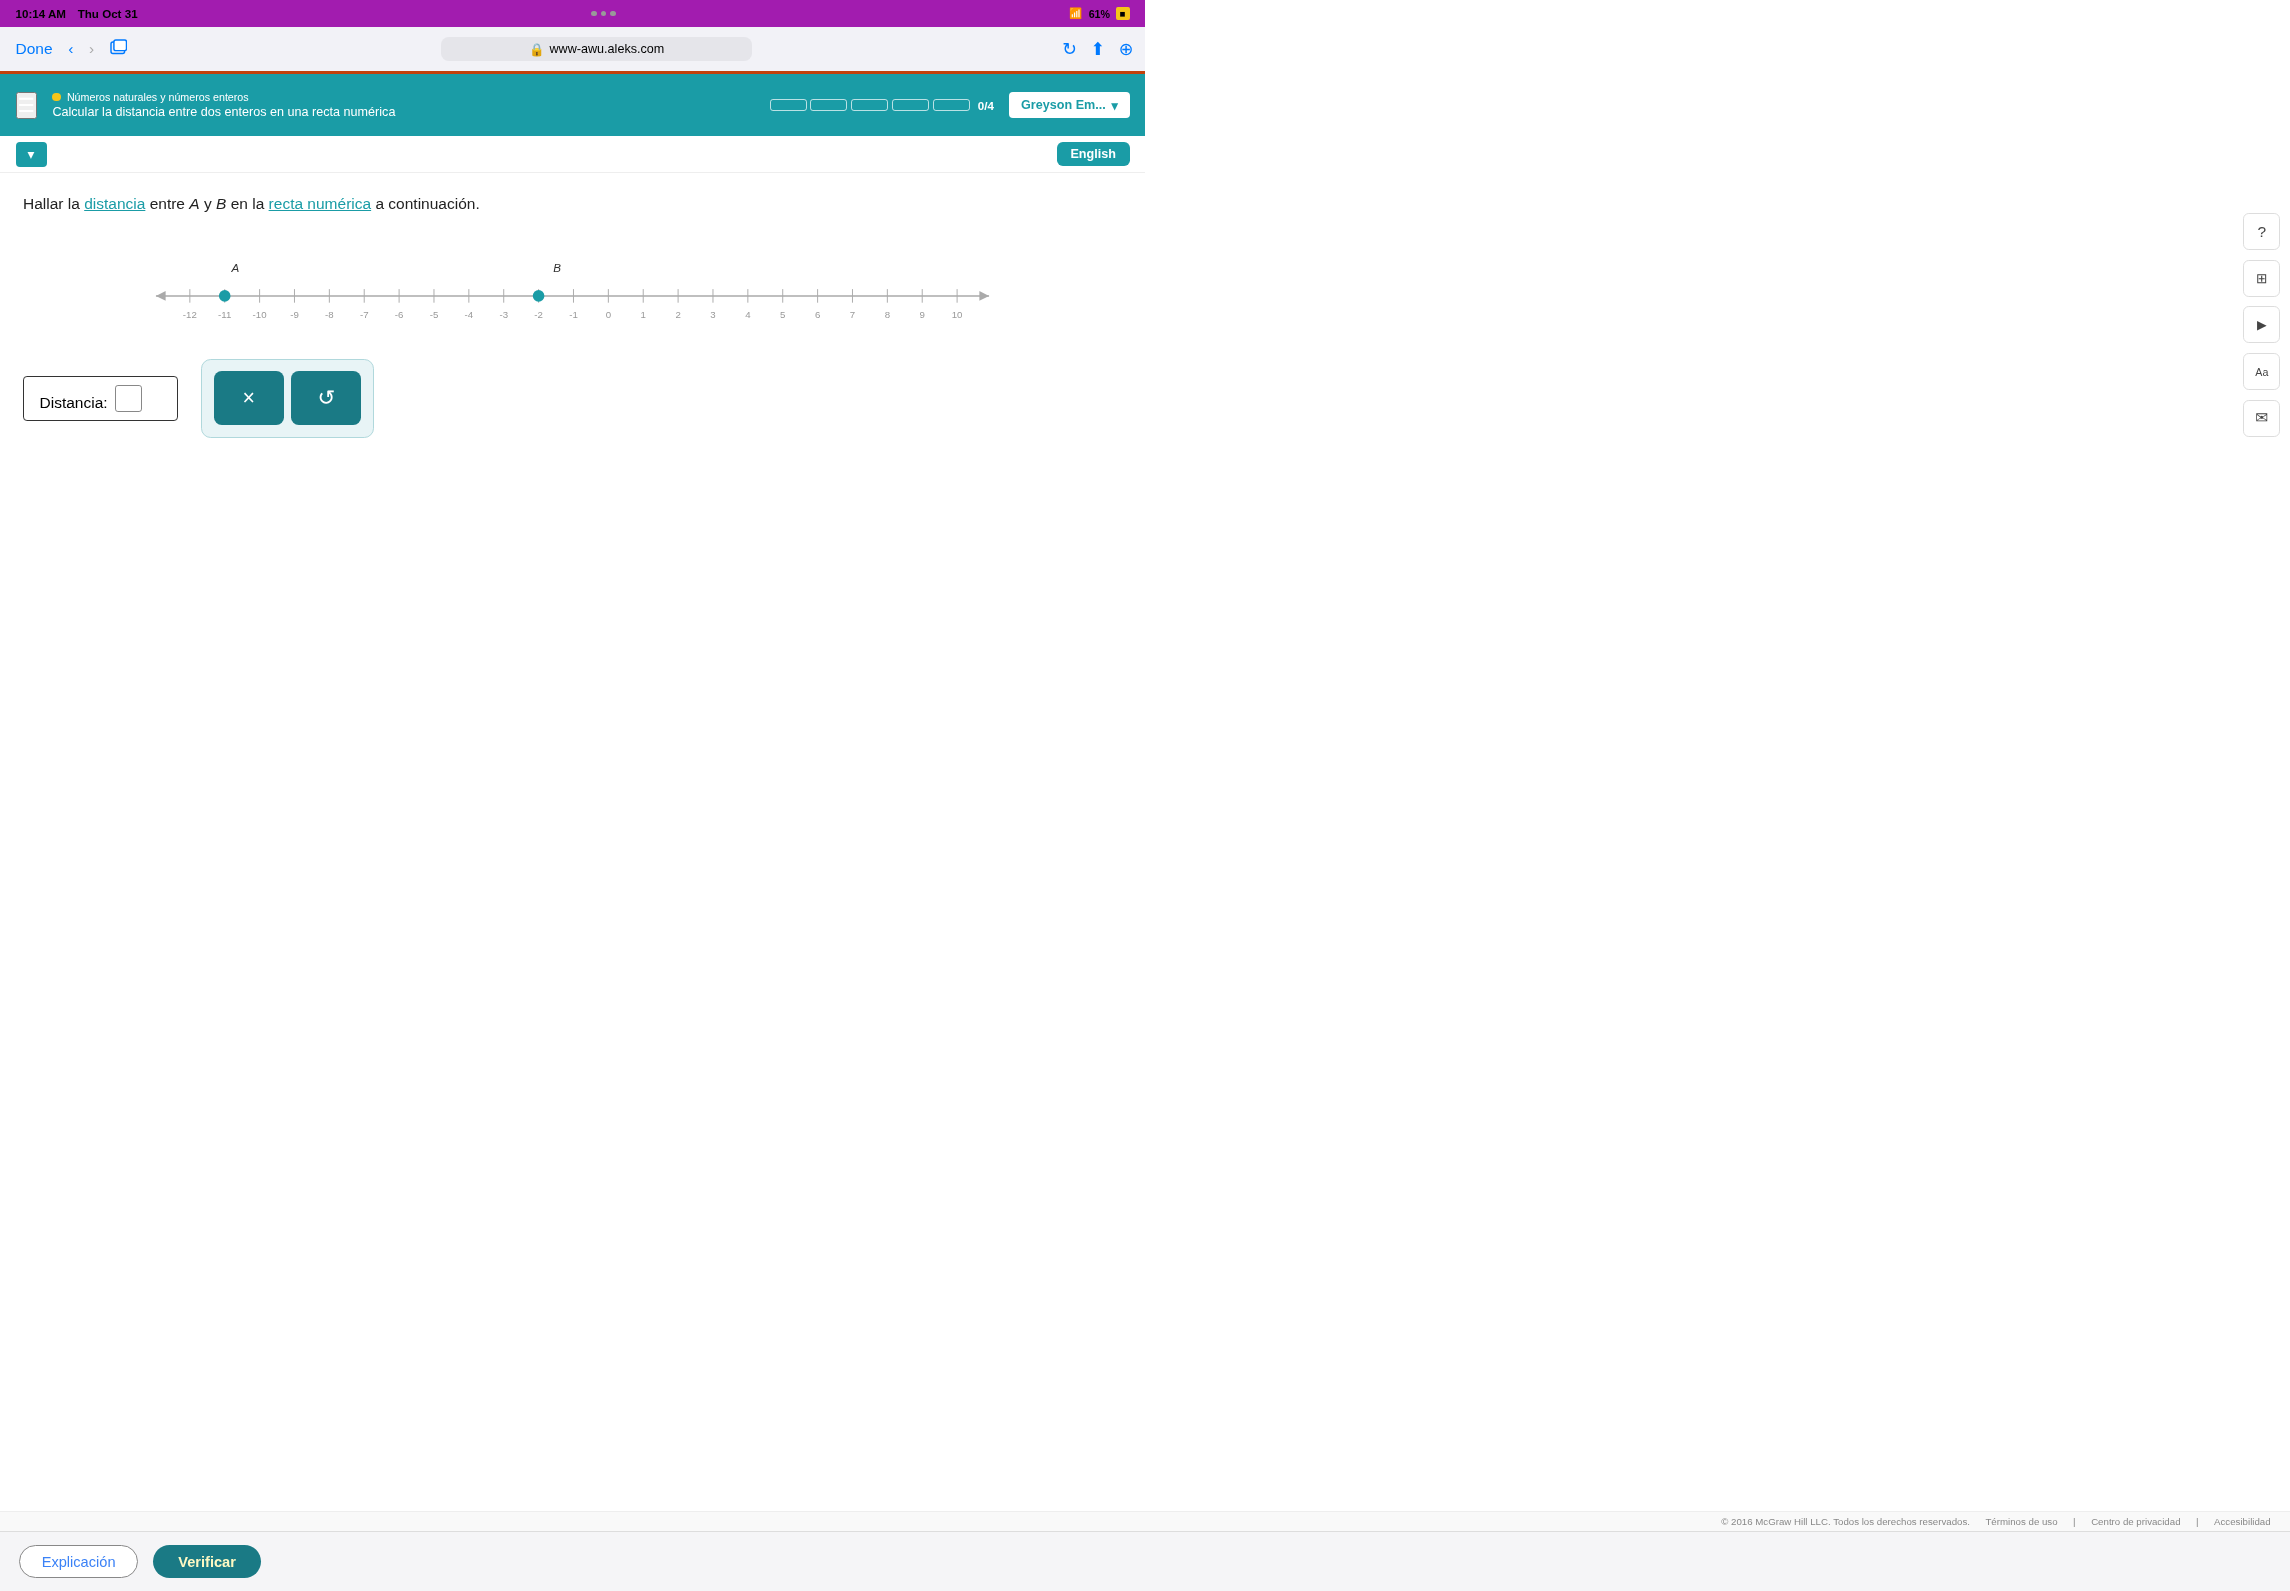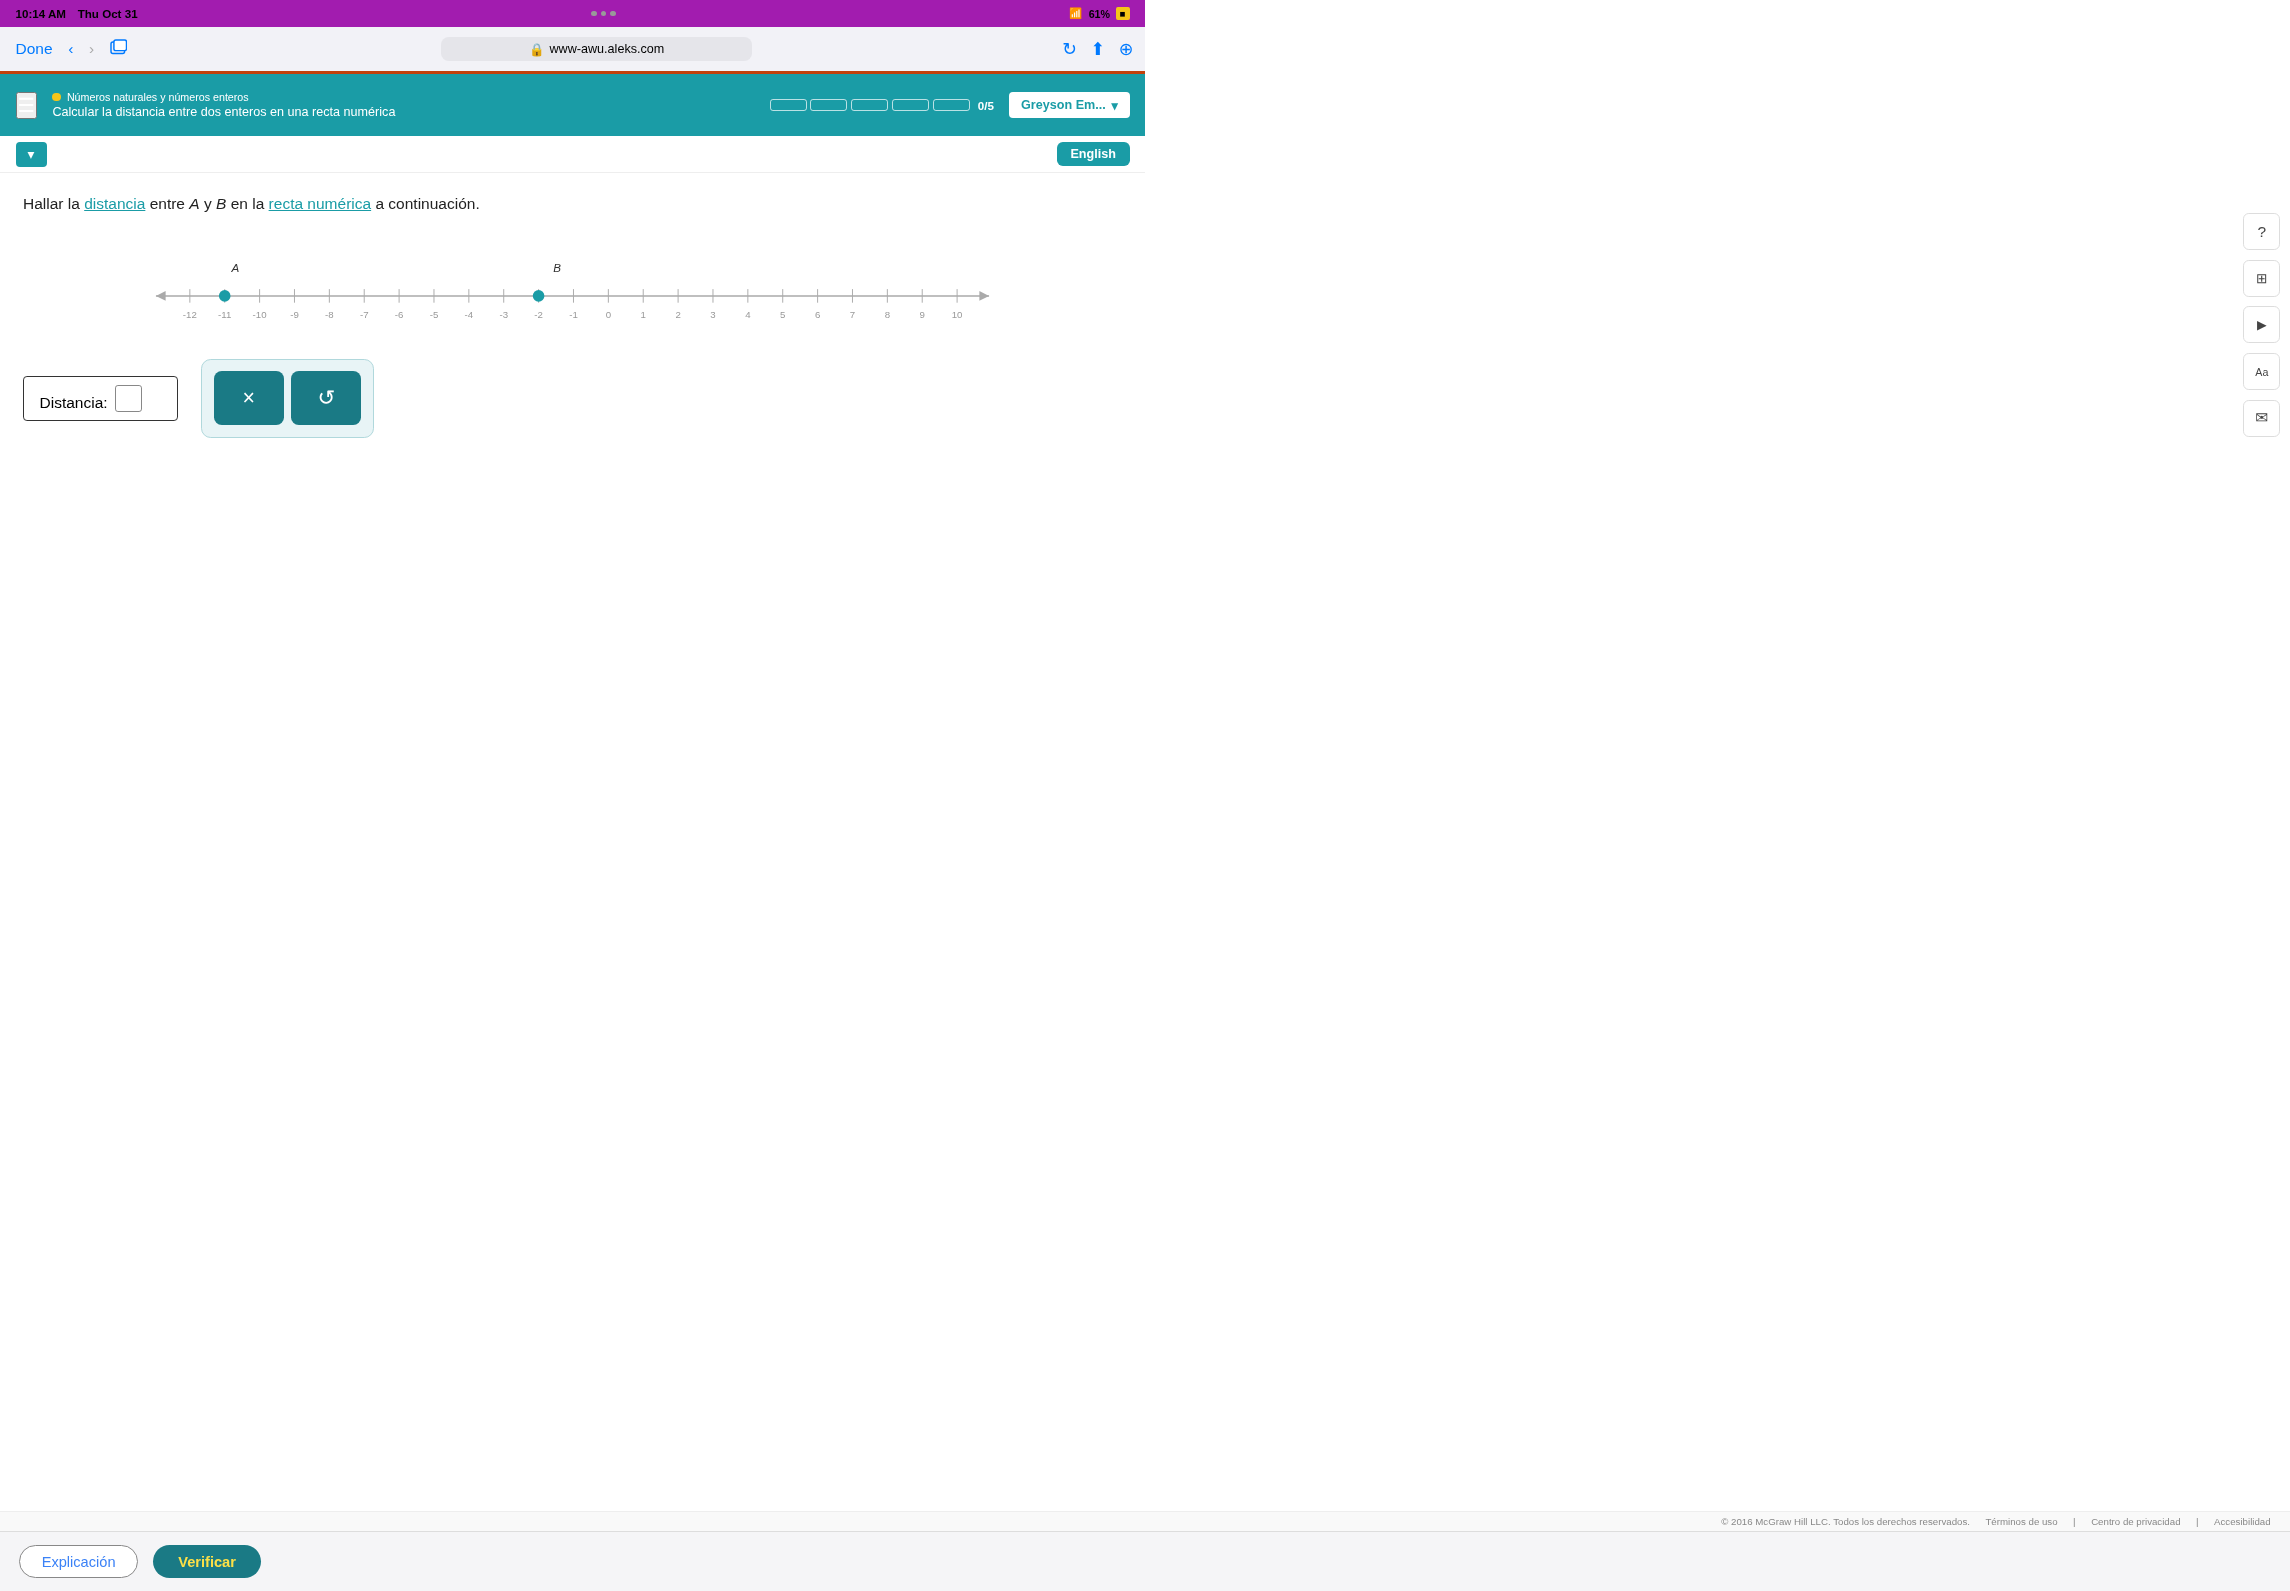--- a/index.html
+++ b/index.html
@@ -266,21 +266,21 @@
       color: #3b82f6;
       text-align: center;
     }
     .verificar-btn {
       background: #1a7a85;
       border: none;
       border-radius: 19.4px;
       padding: 8.7px 25px;
       font-size: 14.6px;
       font-weight: 600;
-      color: #fde047;
+      color: #fef9c3;
       cursor: pointer;
     }
 
     
     .copyright-bar {
       position: fixed;
       bottom: 60px;
       left: 0;
       right: 0;
       background: #f9f9f9;
@@ -350,21 +350,21 @@
     <div class="header-subtitle">Calcular la distancia entre dos enteros en una recta numérica</div>
   </div>
   <div class="progress-area">
     <div class="progress-bar">
       <div class="progress-segment empty"></div>
       <div class="progress-segment empty"></div>
       <div class="progress-segment empty"></div>
       <div class="progress-segment empty"></div>
       <div class="progress-segment empty"></div>
     </div>
-    <span class="progress-count">0/5</span>
+    <span class="progress-count">0/4</span>
   </div>
   <button class="user-btn">
     <span>Greyson Em...</span>
     <span>▾</span>
   </button>
 </div>
 
 <div class="english-row">
   <button class="chevron-down-btn">
     <span>▾</span>

